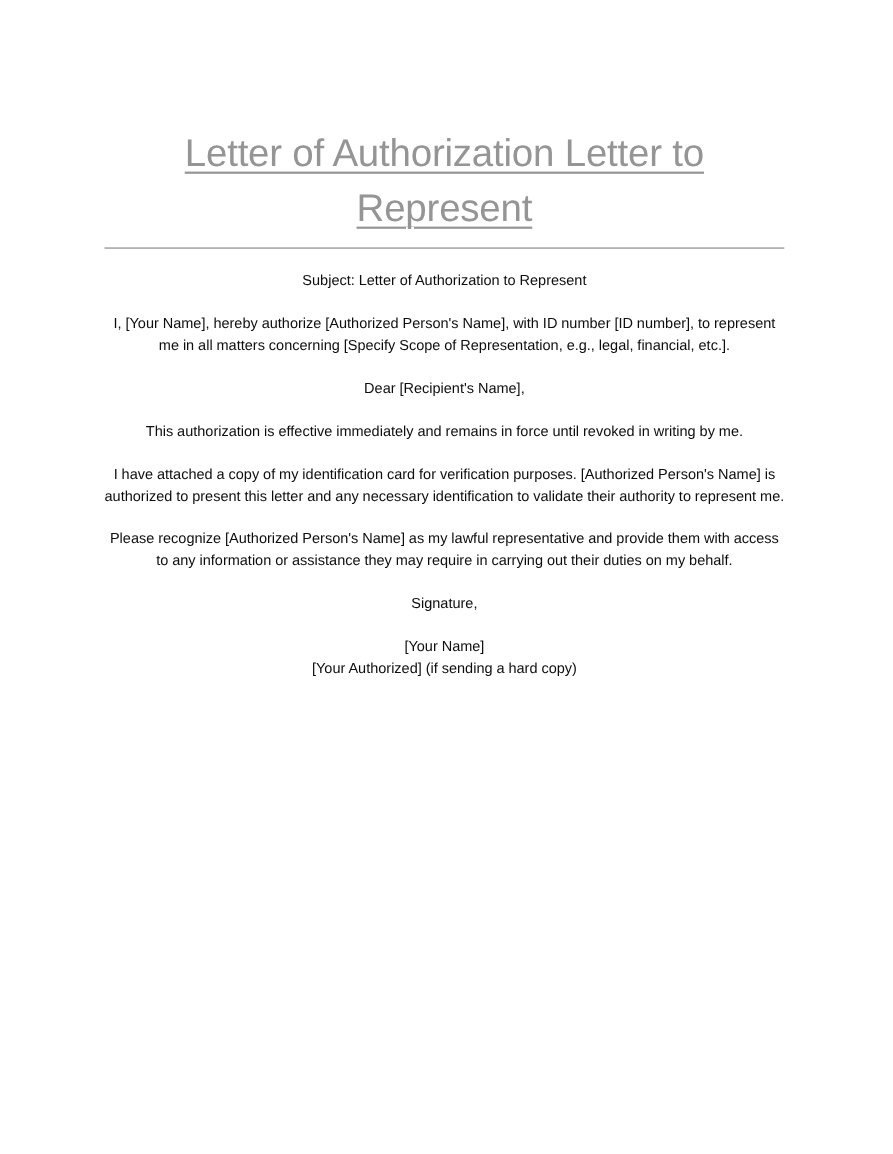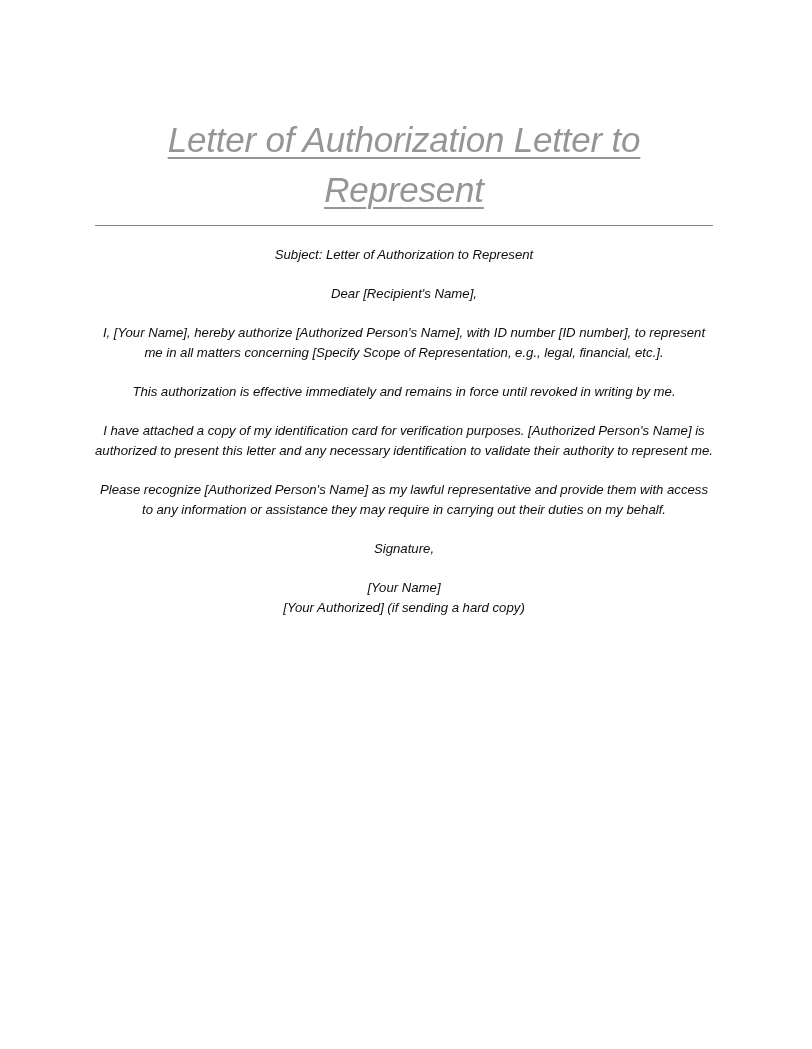--- a/index.html
+++ b/index.html
@@ -13,21 +13,20 @@
     font-family: "Liberation Sans", sans-serif;
     color: #000000;
     overflow: hidden;
   }
   .page {
     position: relative;
     width: 812px;
     height: 885px;
     background: #ffffff;
     box-sizing: border-box;
-    font-style: italic;
   }
   .doc-title {
     position: absolute;
     top: 92px;
     left: 95px;
     width: 618px;
     text-align: center;
     font-size: 35px;
     line-height: 50px;
     font-weight: 400;
@@ -73,22 +72,22 @@
   <h1 class="doc-title">
     <span class="t-inner">Letter of Authorization Letter to</span>
     <br>
     <span class="t-inner">Represent</span>
   </h1>
 
   <div class="divider"></div>
 
   <div class="body-block">
     <p class="para">Subject: Letter of Authorization to Represent</p>
+    <p class="para">I, [Your Name], hereby authorize [Authorized Person's Name], with ID number [ID number], to represent me in all matters concerning [Specify Scope of Representation, e.g., legal, financial, etc.].</p>
     <p class="para">Dear [Recipient's Name],</p>
-    <p class="para">I, [Your Name], hereby authorize [Authorized Person's Name], with ID number [ID number], to represent me in all matters concerning [Specify Scope of Representation, e.g., legal, financial, etc.].</p>
     <p class="para">This authorization is effective immediately and remains in force until revoked in writing by me.</p>
     <p class="para">I have attached a copy of my identification card for verification purposes. [Authorized Person's Name] is authorized to present this letter and any necessary identification to validate their authority to represent me.</p>
     <p class="para">Please recognize [Authorized Person's Name] as my lawful representative and provide them with access to any information or assistance they may require in carrying out their duties on my behalf.</p>
     <p class="para">Signature,</p>
     <p class="para">
       <span>[Your Name]</span>
       <br>
       <span>[Your Authorized] (if sending a hard copy)</span>
     </p>
   </div>

